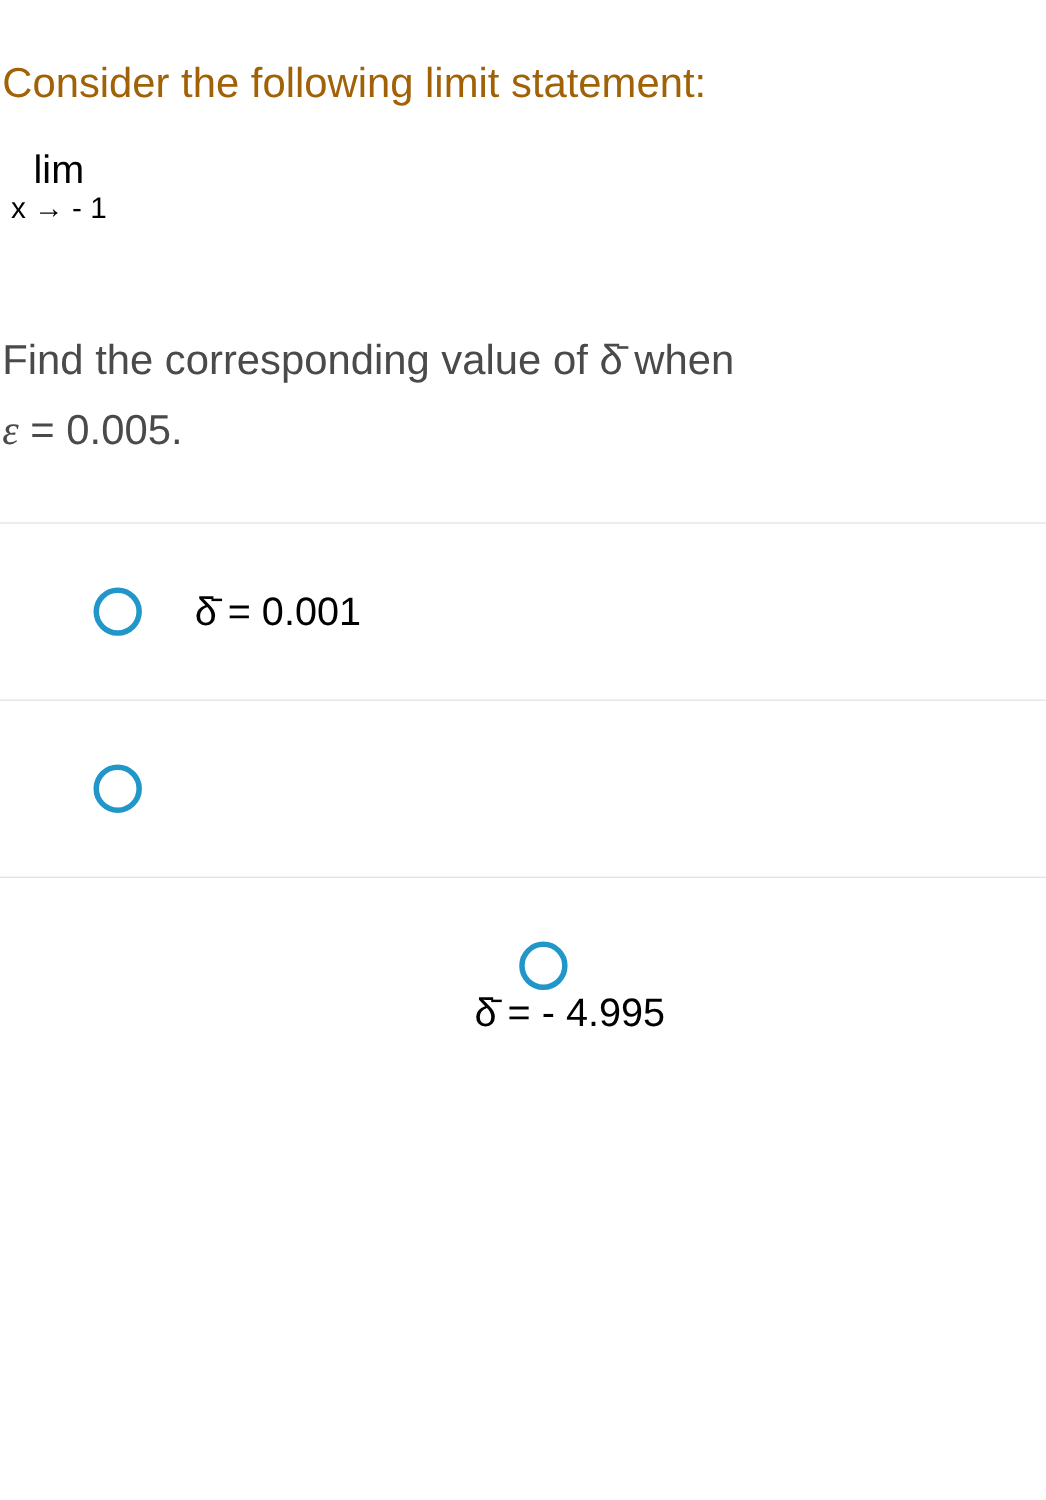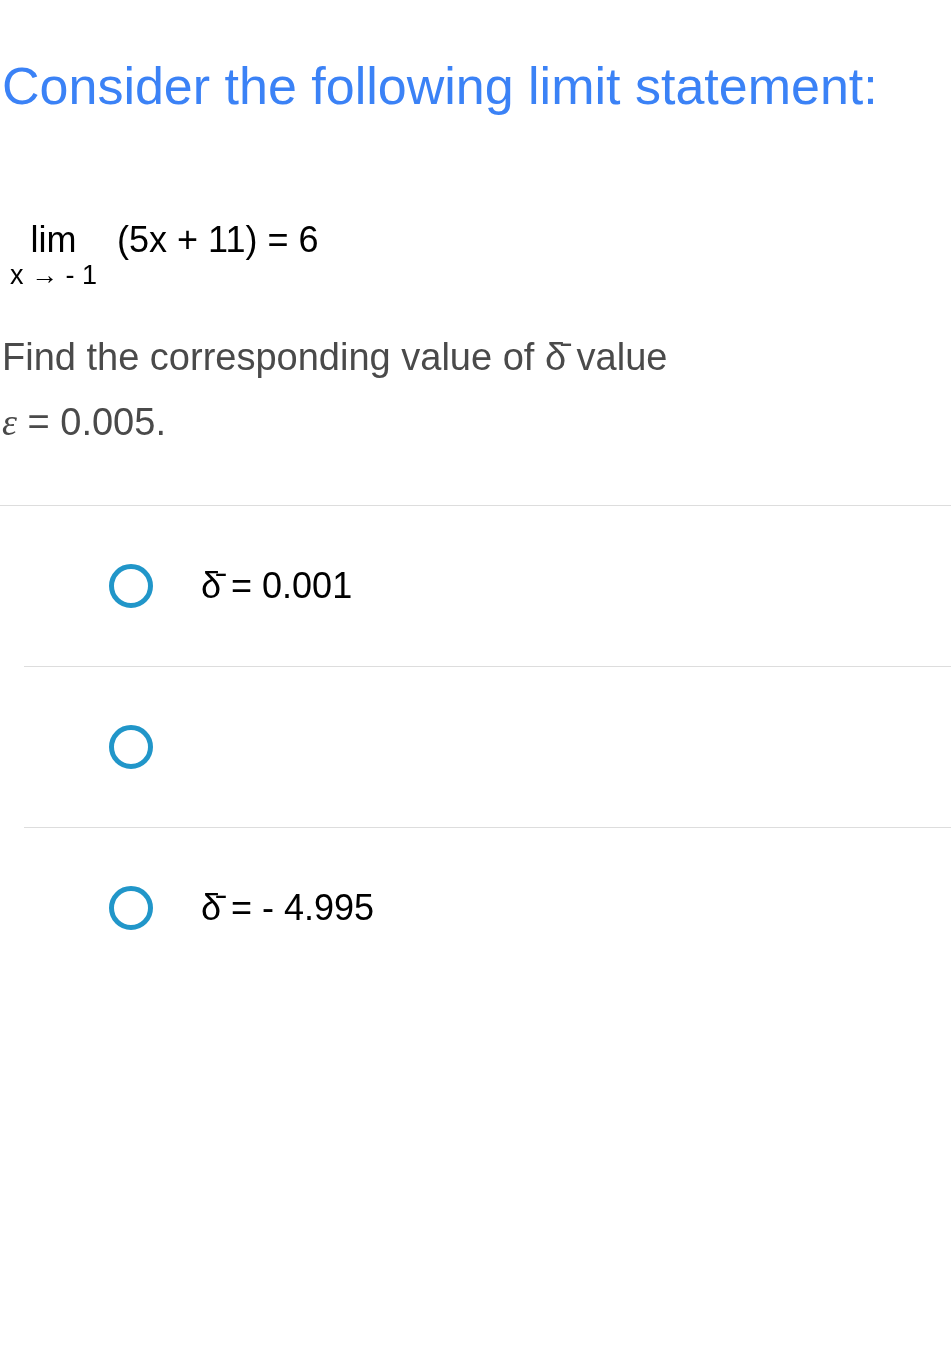--- a/index.html
+++ b/index.html
@@ -10,31 +10,31 @@
     body {
       font-family: -apple-system, BlinkMacSystemFont, 'Segoe UI', Arial, sans-serif;
       background: #ffffff;
       color: #333;
       width: 951px;
     }
     .question-container {
       padding: 50px 0 0 0;
     }
     .question-text {
-      font-size: 52px;
-      color: #3b82f6;
+      font-size: 38px;
+      color: #a16207;
       line-height: 1.4;
-      margin-bottom: 95px;
+      margin-bottom: 29px;
       padding: 0 2px;
     }
     .limit-expression {
       font-family: Arial, sans-serif;
       font-size: 36px;
       color: #000;
-      margin-bottom: 34px;
+      margin-bottom: 90px;
       padding-left: 10px;
       line-height: 1.2;
     }
     .limit-top {
       display: inline-block;
       vertical-align: top;
     }
     .limit-word {
       display: block;
       text-align: center;
@@ -67,24 +67,24 @@
       font-family: Arial, sans-serif;
     }
     .options-container {
       border-top: 1px solid #ddd;
     }
     .option {
       display: flex;
       align-items: center;
       padding: 58px 0 58px 85px;
       border-bottom: 1px solid #ddd;
-      margin-left: 24px;
     }
     .option:last-child {
       border-bottom: none;
+      flex-direction: column;
     }
     .radio-button {
       width: 44px;
       height: 44px;
       border: 5px solid #2196c9;
       border-radius: 50%;
       background: #fff;
       flex-shrink: 0;
       margin-right: 48px;
     }
@@ -98,25 +98,24 @@
 <body>
 
 <div class="question-container">
   <div class="question-text">Consider the following limit statement:</div>
 
   <div class="limit-expression">
     <span class="limit-top">
       <span class="limit-word">lim</span>
       <span class="limit-sub">x → - 1</span>
     </span>
-    <span class="limit-body">(5x + 11) = 6</span>
   </div>
 
   <div class="question-prompt">
-    <span>Find the corresponding value of </span><span class="delta-bar">δ̄</span><span> value </span><br><span class="epsilon">ε</span><span> = 0.005.</span>
+    <span>Find the corresponding value of </span><span class="delta-bar">δ̄</span><span> when </span><br><span class="epsilon">ε</span><span> = 0.005.</span>
   </div>
 </div>
 
 <div class="options-container">
   <div class="option">
     <div class="radio-button"></div>
     <div class="option-text">δ̄ = 0.001</div>
   </div>
   <div class="option">
     <div class="radio-button"></div>

